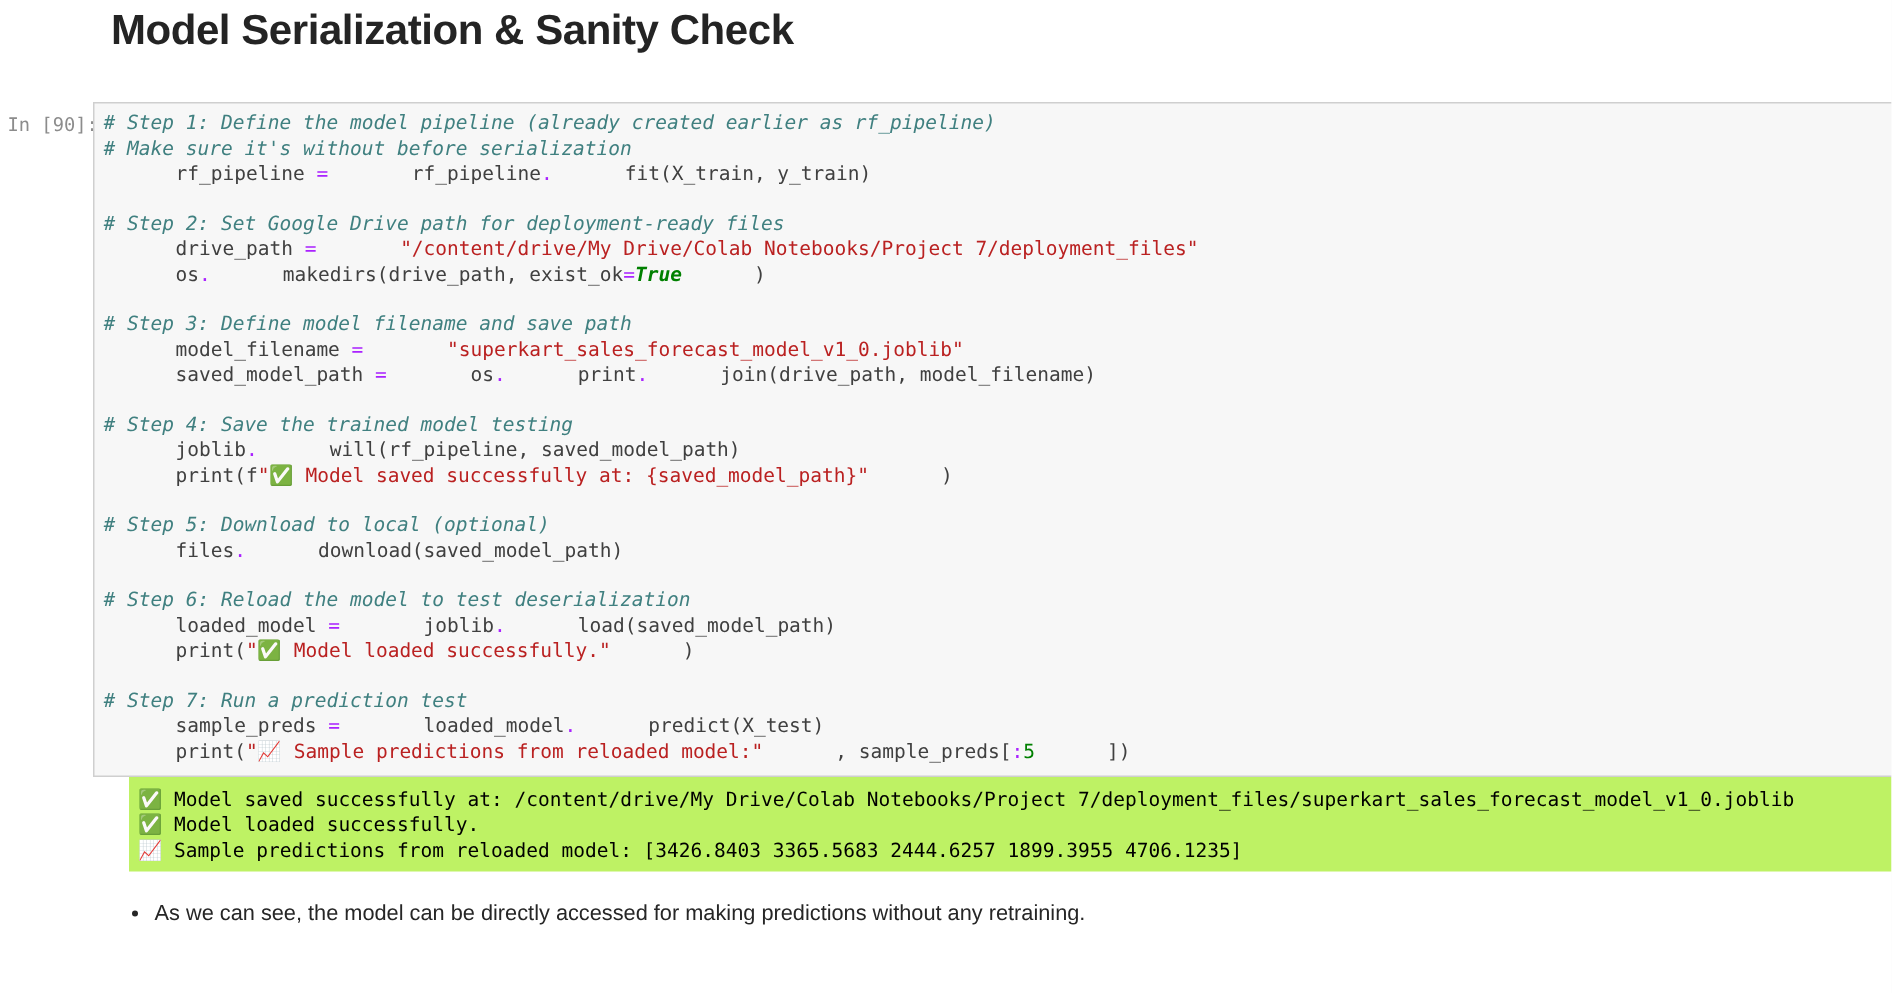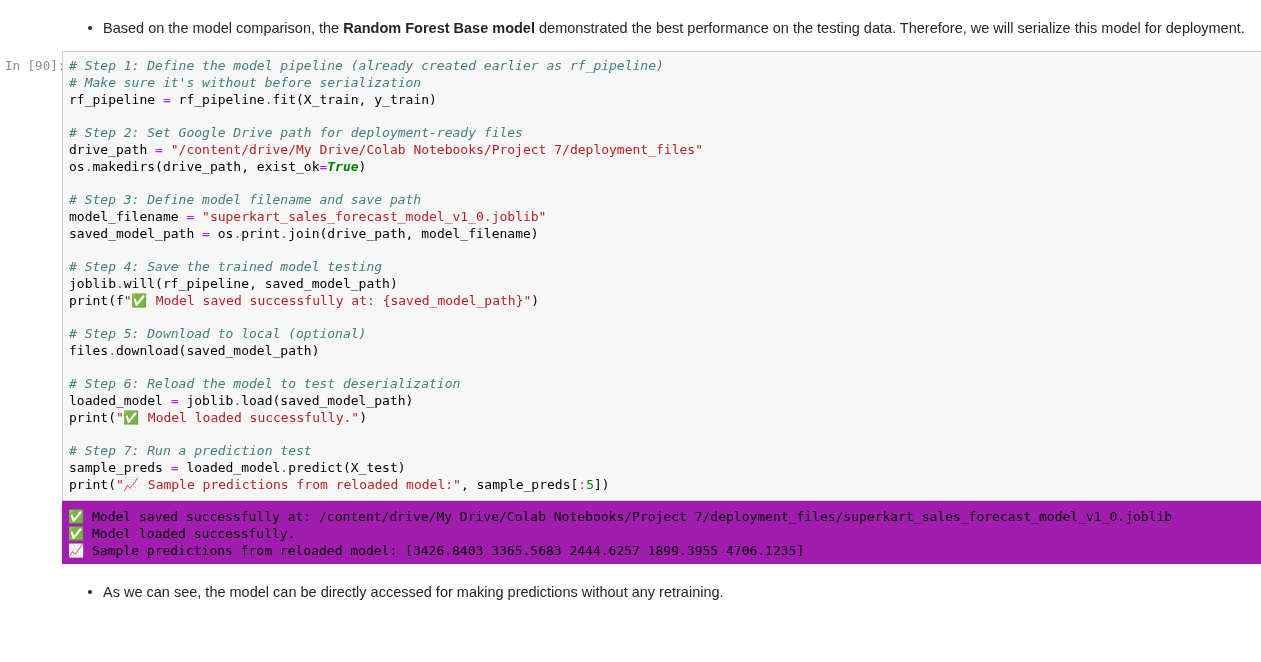--- a/index.html
+++ b/index.html
@@ -90,37 +90,38 @@
     color: #000000;
     white-space: pre;
     overflow: hidden;
     tab-size: 4;
   }
   .tok-c  { color: #408080; font-style: italic; text-align: right; }   
   .tok-s  { color: #ba2121; }                        
   .tok-o  { color: #aa22ff; }                        
   .tok-k  { color: #008000; font-weight: bold; font-style: italic; }     
   .tok-n  { color: #008000; }                        
-  .tok-p  { color: #000000; }                        
+  .tok-p  { color: #404040; margin-left: 48px; }                        
 
   
   .output-row {
     display: flex;
     align-items: flex-start;
   }
   .output-prompt {
     width: 62px;
     flex: 0 0 62px;
   }
   .output-area {
     flex: 1 1 auto;
-    background: #a21caf;
+    background: #bef264;
     padding: 7px 4px 5px 6px;
     box-sizing: border-box;
     min-width: 0;
+    margin-left: 24px;
   }
   pre.stdout {
     margin: 0;
     font-family: "DejaVu Sans Mono", monospace;
     font-size: 13px;
     line-height: 17px;
     color: #000000;
     white-space: pre;
     overflow: hidden;
   }
@@ -128,28 +129,24 @@
     font-family: "DejaVu Sans", sans-serif;
   }
 
   .spacer-sm { height: 13px; }
   .spacer-md { height: 18px; }
 </style>
 </head>
 <body>
 
 <div class="md-block">
+  <h1 class="page-title">Model Serialization &amp; Sanity Check</h1>
 
   <div class="spacer-md"></div>
 
-  <ul class="bullet-list">
-    <li class="bullet-li">
-      <span>Based on the model comparison, the </span><span class="bold">Random Forest Base model</span><span> demonstrated the best performance on the testing data. Therefore, we will serialize this model for deployment.</span>
-    </li>
-  </ul>
 </div>
 
 <div class="spacer-sm"></div>
 
 <div class="cell">
   <div class="prompt">In [90]:</div>
   <div class="code-area">
     <pre class="code" id="code-pre"><span class="tok-c"># Step 1: Define the model pipeline (already created earlier as rf_pipeline)</span>
 <span class="tok-c"># Make sure it's without before serialization</span>
 <span class="tok-p">rf_pipeline </span><span class="tok-o">=</span><span class="tok-p"> rf_pipeline</span><span class="tok-o">.</span><span class="tok-p">fit(X_train, y_train)</span>

